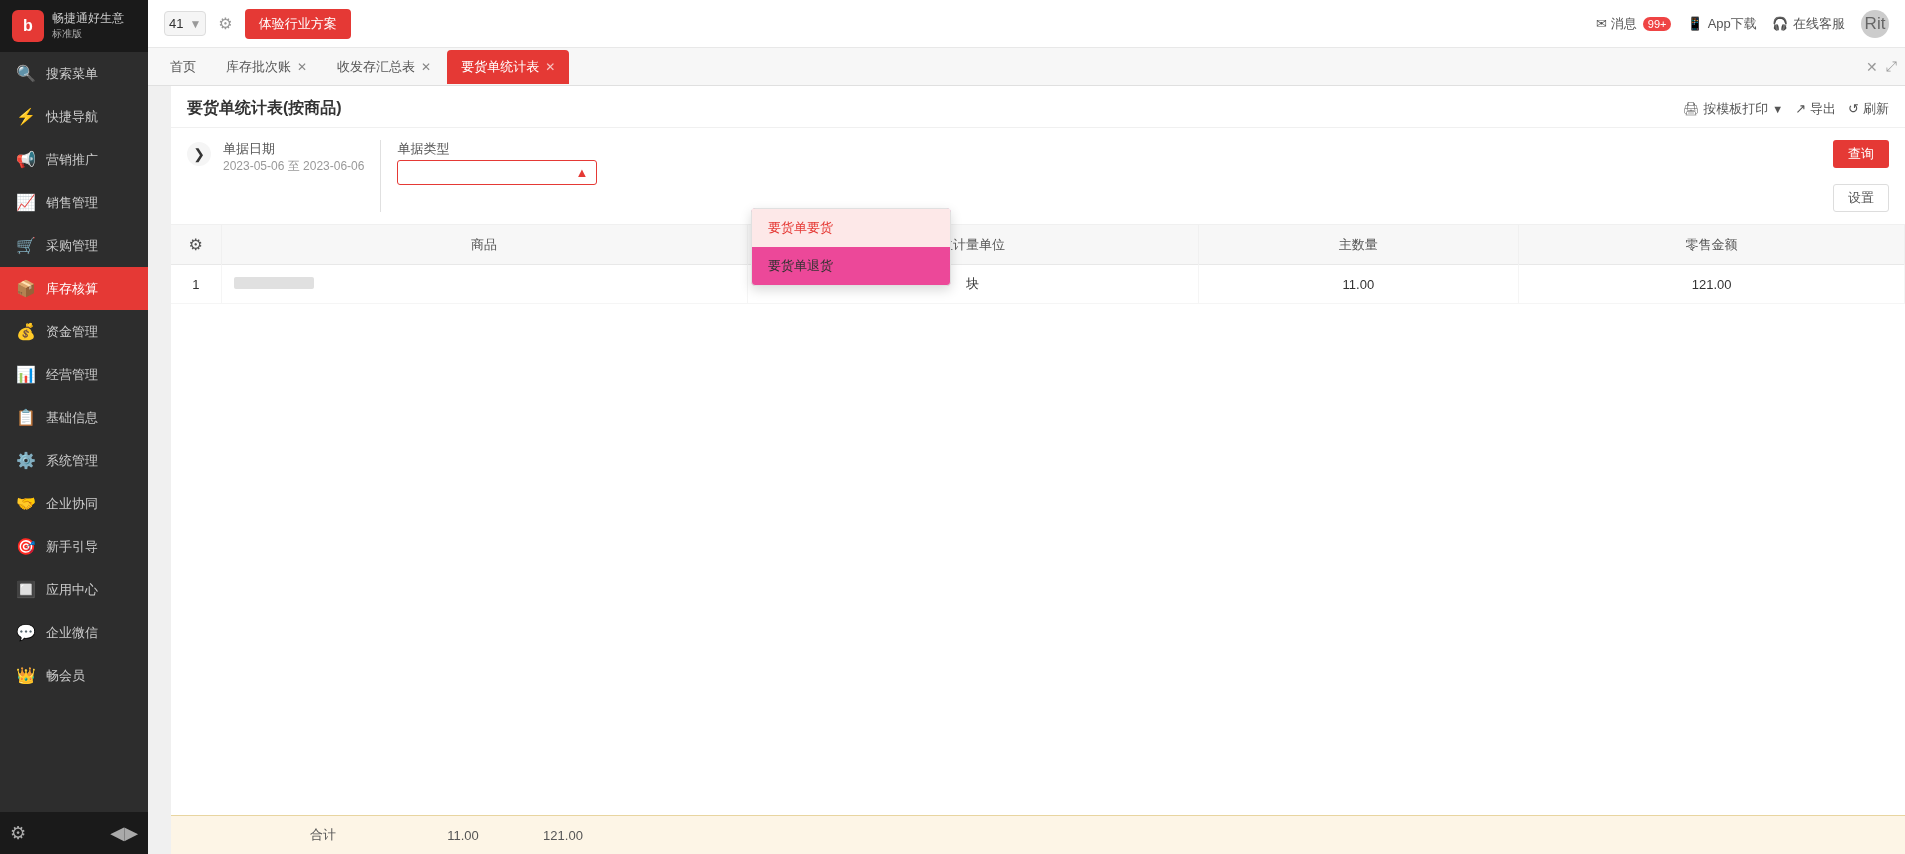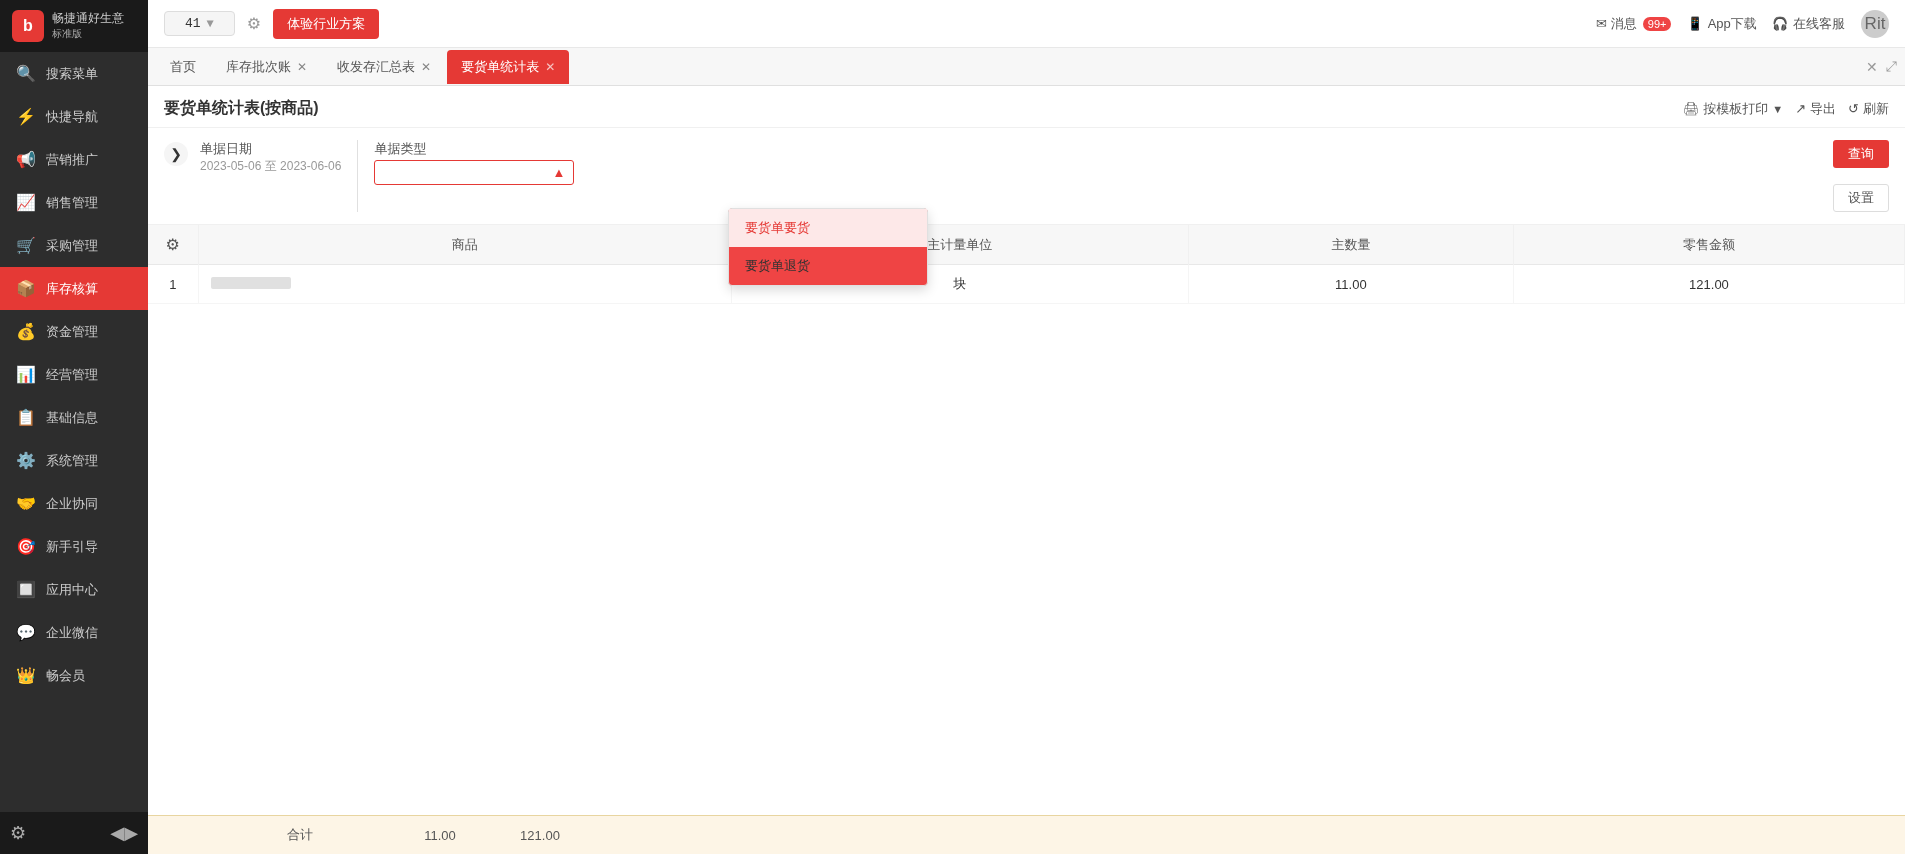--- a/index.html
+++ b/index.html
@@ -76,25 +76,24 @@
       gap: 12px;
       flex-shrink: 0;
     }
     .topbar-workspace {
       display: flex;
       align-items: center;
       gap: 6px;
       background: #f5f5f5;
       border: 1px solid #ddd;
       border-radius: 4px;
-      padding: 4px 20px;
+      padding: 4px 4px;
       font-size: 13px;
       color: #333;
       cursor: pointer;
-      font-family: Liberation Mono, monospace;
     }
     .topbar-workspace .chevron { color: #999; font-size: 12px; }
     .topbar-gear { color: #999; font-size: 16px; cursor: pointer; }
     .topbar-trial {
       background: #e53935;
       color: #fff;
       border: none;
       border-radius: 4px;
       padding: 6px 14px;
       cursor: pointer;
@@ -160,20 +159,21 @@
       font-size: 16px;
     }
 
     
     .content {
       flex: 1;
       overflow: auto;
       background: #fff;
       display: flex;
       flex-direction: column;
+      margin-left: 23px;
     }
 
     
     .page-header {
       display: flex;
       align-items: center;
       justify-content: space-between;
       padding: 12px 16px 8px;
       border-bottom: 1px solid #f0f0f0;
     }
@@ -312,21 +312,21 @@
       font-size: 13px;
       color: #555;
     }
 
     
     .dropdown-overlay {
       position: absolute;
       top: 80px;
       left: 580px;
       z-index: 100;
-      background: #ef4444;
+      background: #ec4899;
       border: 1px solid #e0e0e0;
       border-radius: 4px;
       box-shadow: 0 4px 12px rgba(0,0,0,0.15);
       min-width: 200px;
     }
     .dropdown-item {
       padding: 10px 16px;
       cursor: pointer;
       font-size: 13px;
       color: #333;

